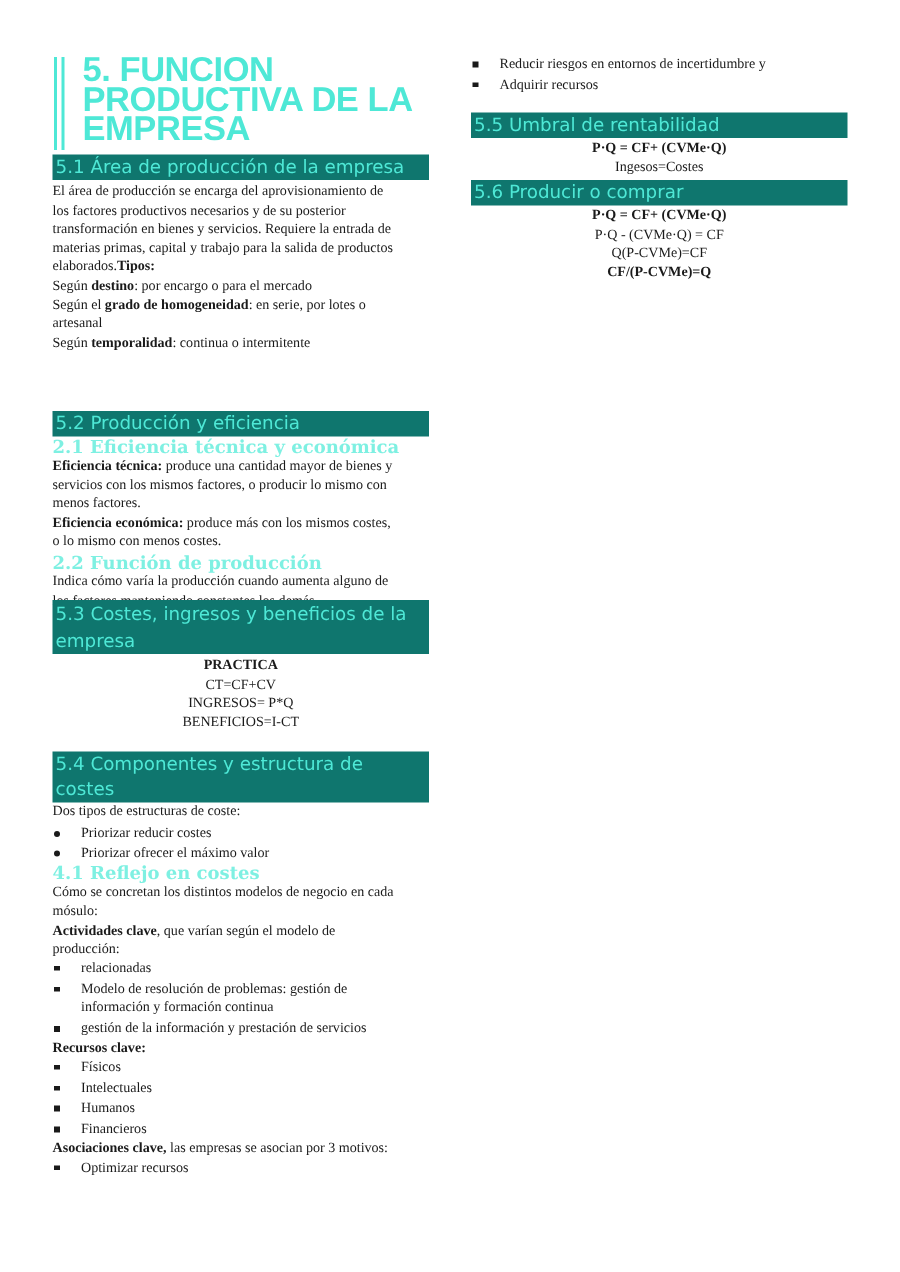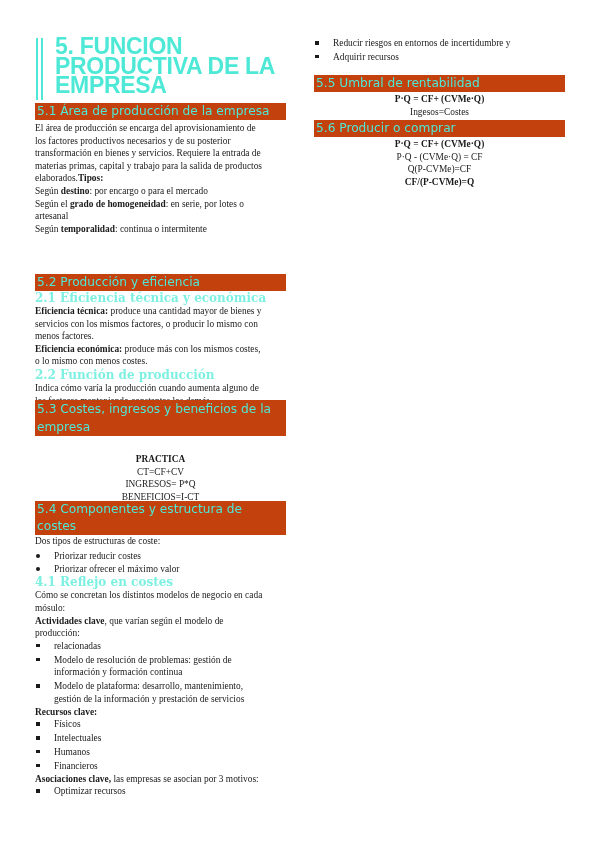--- a/index.html
+++ b/index.html
@@ -16,21 +16,21 @@
     .title-bars span { position: absolute; top: 0; width: 2px; height: 62px; background: #4ee8d6; }
     .title-bars span:first-child { left: 1px; }
     .title-bars span:last-child { left: 6px; }
     .title-text {
       position: absolute; left: 20px; top: 0; margin: 0;
       font-family: "Liberation Sans", sans-serif; font-weight: bold; color: #4ee8d6;
       font-size: 23px; line-height: 19.5px; letter-spacing: -0.3px; text-transform: uppercase;
     }
 
     .sec-h {
-      background: #c2410c; color: #4ee8d6;
+      background: #0f766e; color: #4ee8d6;
       font-family: "DejaVu Sans", sans-serif; font-weight: normal;
       font-size: 12.2px; line-height: 17px; padding: 0 2px; margin: 0;
     }
     .sub-h {
       color: #7ef0e2; font-family: "DejaVu Serif", serif; font-size: 12px; line-height: 14px; margin: 0;
     }
     p, .line { margin: 0; font-size: 9.4px; line-height: 12.6px; }
     b { font-weight: bold; }
     .center { text-align: center; }
     ul { list-style: none; margin: 0; padding: 0; }
@@ -82,21 +82,21 @@
     <h3 class="sub-h">2.2 Función de producción</h3>
     <p>Indica cómo varía la producción cuando aumenta alguno de</p>
     <p>los factores manteniendo constantes los demás.</p>
   </div>
 
   <div class="abs" style="top:400px;">
     <h2 class="sec-h" style="line-height:18px;">
       <div>5.3 Costes, ingresos y beneficios de la</div>
       <div>empresa</div>
     </h2>
-    <div class="center" style="margin-top:17px;">
+    <div class="center" style="margin-top:2px;">
       <p><b>PRACTICA</b></p>
       <p>CT=CF+CV</p>
       <p>INGRESOS= P*Q</p>
       <p>BENEFICIOS=I-CT</p>
     </div>
   </div>
 
   <div class="abs" style="top:501px;">
     <h2 class="sec-h">5.4 Componentes y estructura de costes</h2>
     <p style="margin-bottom:2px;">Dos tipos de estructuras de coste:</p>
@@ -111,21 +111,20 @@
     <p>producción:</p>
     <ul class="sq">
       <li>
           <div>relacionadas</div>
         </li>
       <li>
           <div>Modelo de resolución de problemas: gestión de</div>
           <div>información y formación continua</div>
         </li>
       <li>
-          <div>Modelo de plataforma: desarrollo, mantenimiento,</div>
           <div>gestión de la información y prestación de servicios</div>
         </li>
     </ul>
     <p style="margin-top:-1px;"><b>Recursos clave:</b></p>
     <ul class="sq">
       <li>Físicos</li>
       <li>Intelectuales</li>
       <li>Humanos</li>
       <li>Financieros</li>
     </ul>

